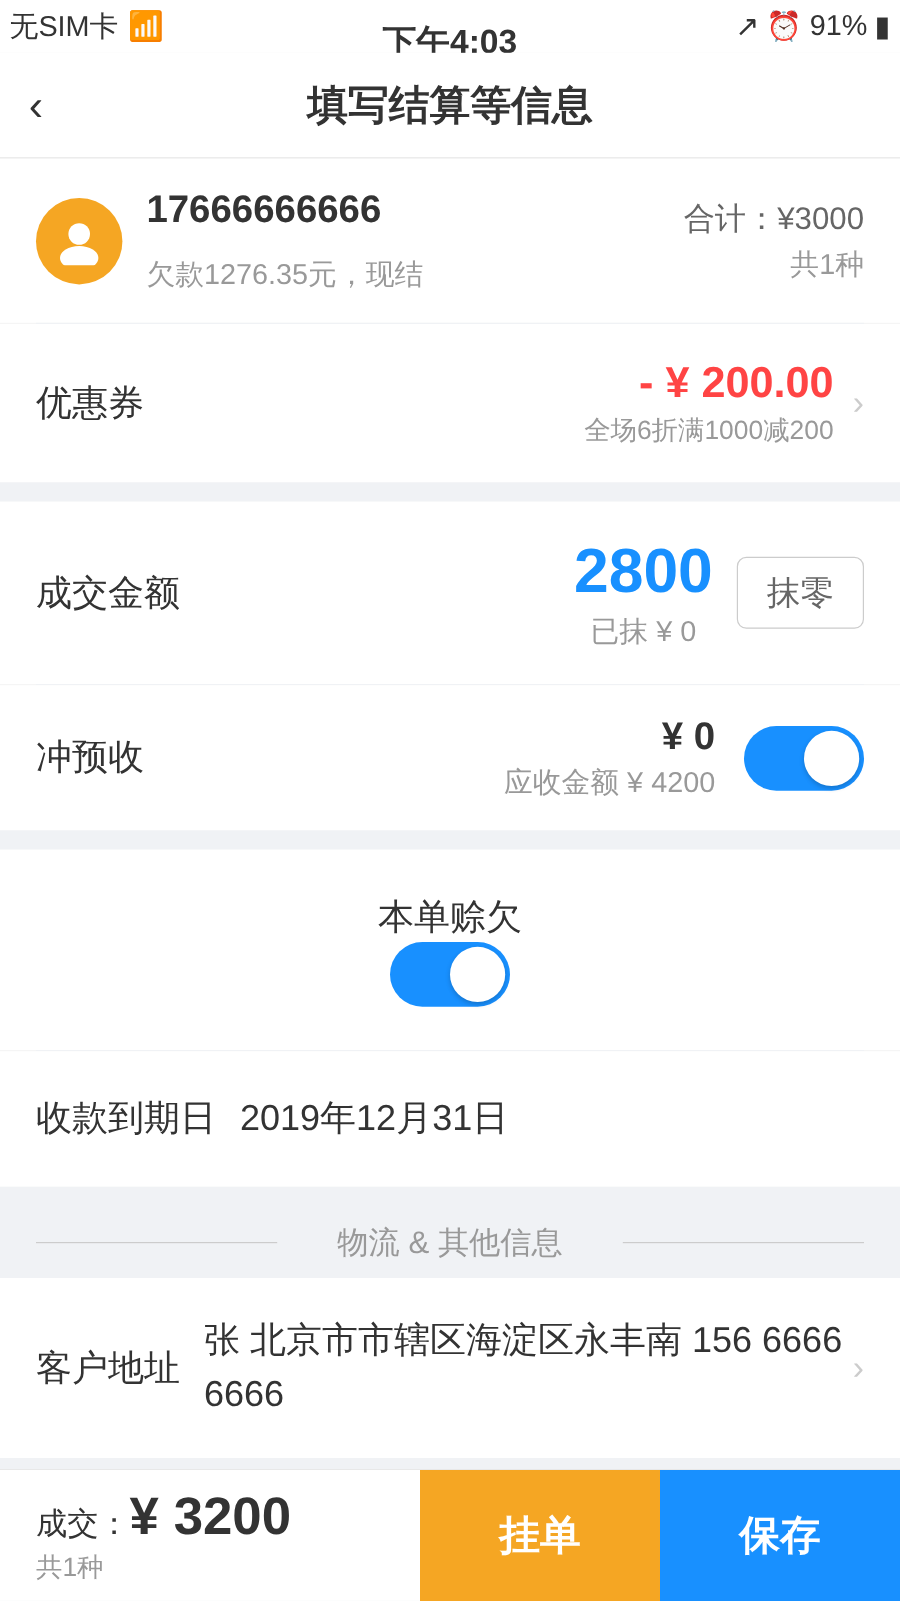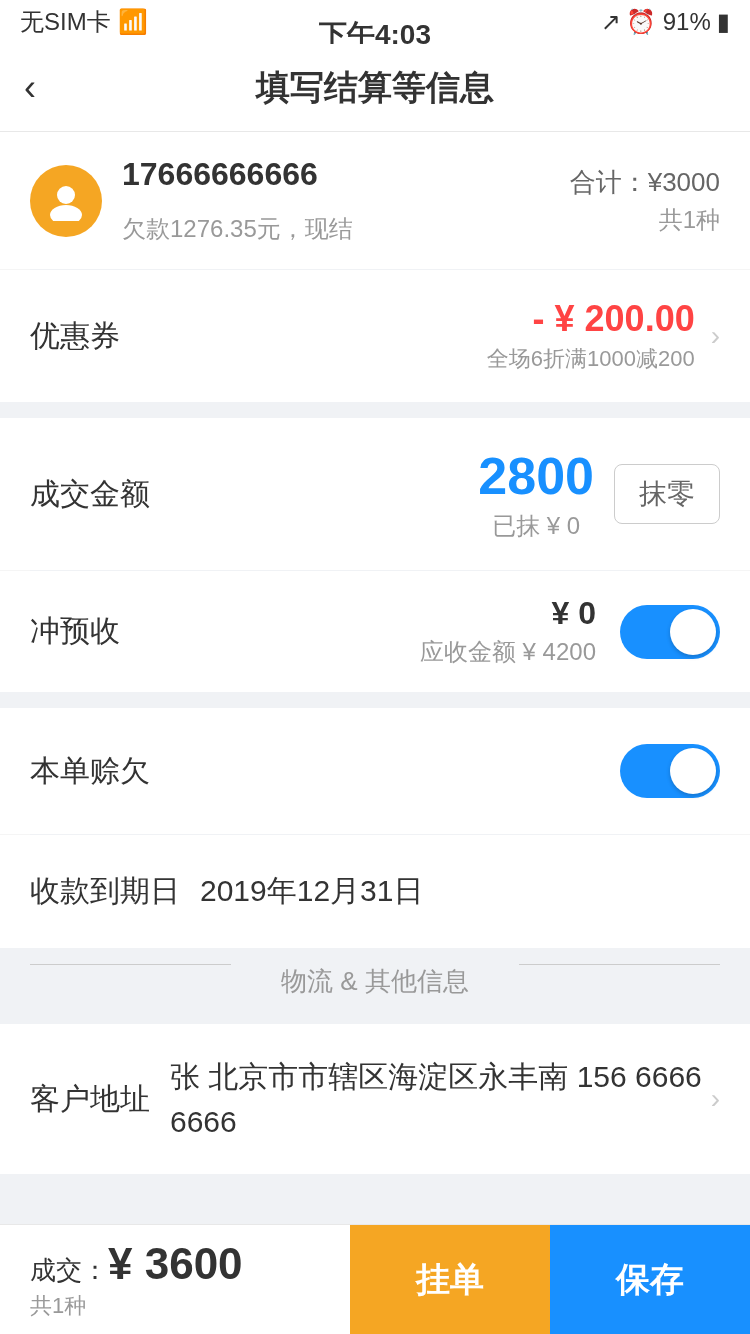--- a/index.html
+++ b/index.html
@@ -15,21 +15,21 @@
     }
 
     
     .status-bar {
       width: 750px;
       height: 44px;
       background: #fff;
       display: flex;
       align-items: center;
       justify-content: space-between;
-      padding: 0 20px;
+      padding: 0 8px;
       font-size: 24px;
       font-weight: 500;
     }
     .status-left {
       display: flex;
       align-items: center;
       gap: 8px;
     }
     .status-center {
       font-size: 28px;
@@ -239,20 +239,21 @@
       box-shadow: 0 2px 4px rgba(0,0,0,0.2);
     }
 
     
     .debt-row {
       display: flex;
       align-items: center;
       justify-content: space-between;
       padding: 36px 30px;
       background: #fff;
+      flex-direction: column;
     }
     .debt-label {
       font-size: 30px;
       color: #333;
       font-weight: 500;
     }
 
     
     .due-date-row {
       display: flex;
@@ -269,20 +270,21 @@
     .due-date-value {
       font-size: 30px;
       color: #333;
     }
 
     
     .logistics-divider {
       height: 60px;
       background: #f0f2f5;
       display: flex;
+      align-items: center;
       justify-content: center;
       gap: 20px;
     }
     .logistics-line {
       height: 1px;
       background: #ccc;
       flex: 1;
       margin: 0 30px;
     }
     .logistics-text {
@@ -486,19 +488,19 @@
     <span class="chevron-right">›</span>
   </div>
 
   <div class="bottom-gray"></div>
 
 </div>
 
 <div class="footer">
   <div class="footer-info">
     <div class="footer-deal">
-      <span>成交：</span><span class="footer-deal-amount">¥ 3600</span>
+      <span>成交：</span><span class="footer-deal-amount">¥ 3200</span>
     </div>
     <div class="footer-count">共1种</div>
   </div>
   <div class="footer-btn-hang">挂单</div>
   <div class="footer-btn-save">保存</div>
 </div>
 
 </body></html>

